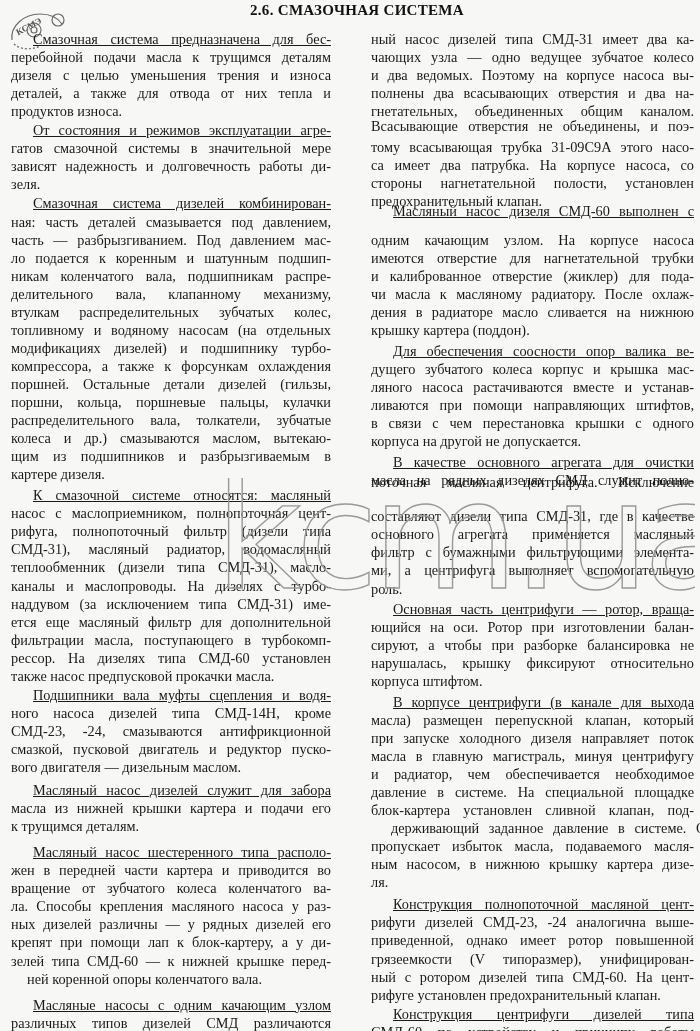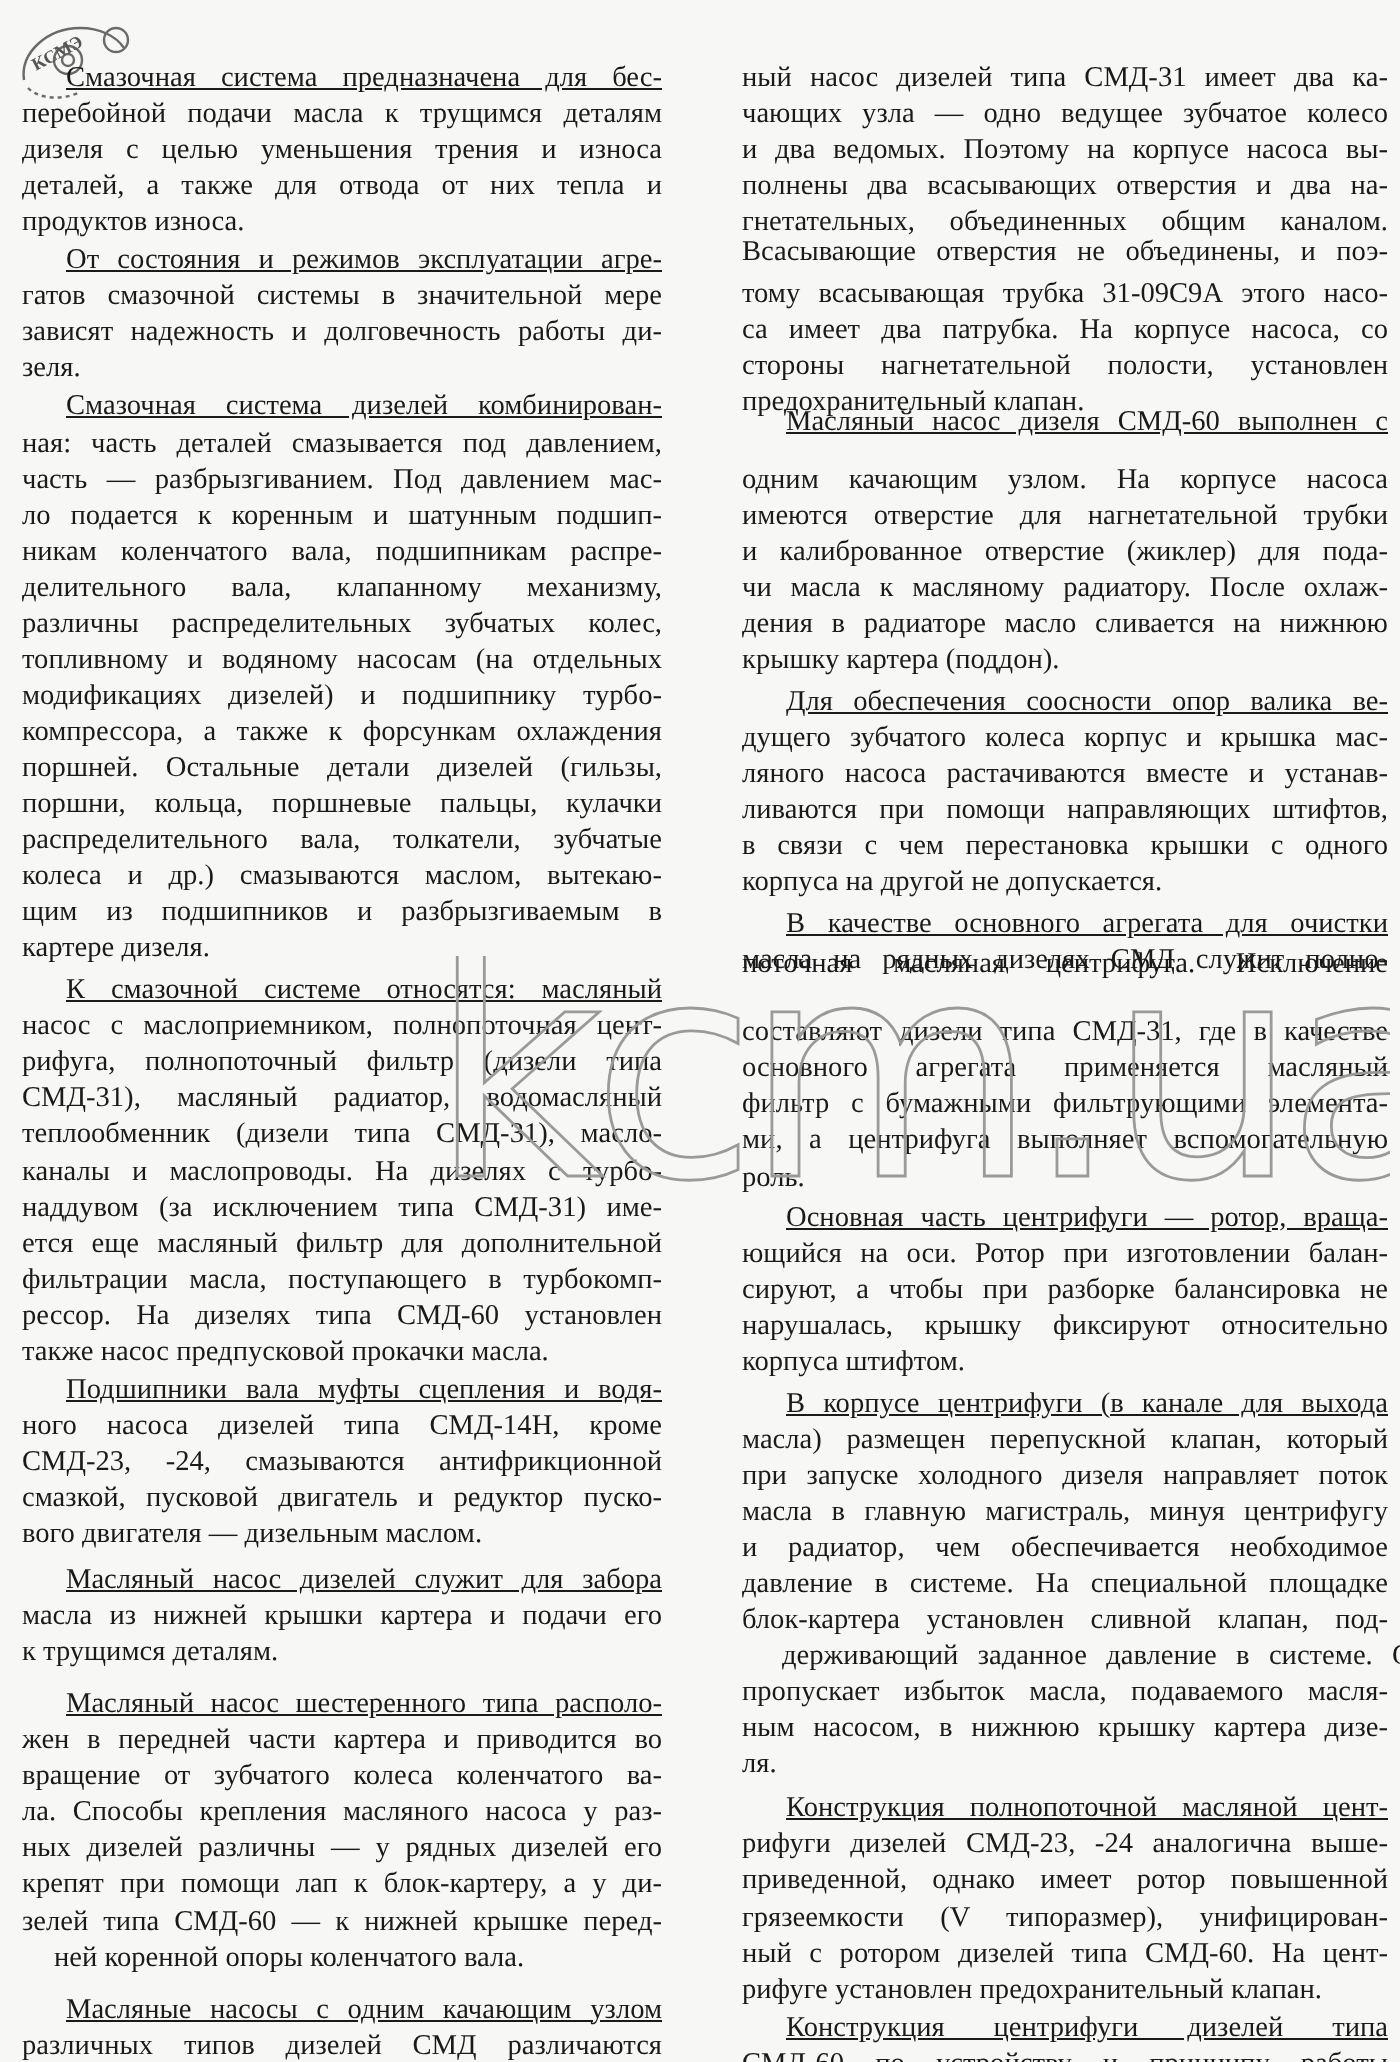--- a/index.html
+++ b/index.html
@@ -44,38 +44,39 @@
     <g fill="none" stroke="#6a6a6a" stroke-width="1.2">
       <path d="M6 34 C 4 20, 18 8, 34 8 C 44 8, 52 12, 56 18"></path>
       <circle cx="52" cy="14" r="6"></circle>
       <circle cx="28" cy="24" r="7"></circle>
       <circle cx="28" cy="24" r="3"></circle>
       <path d="M8 38 C 14 44, 26 44, 34 40" stroke-dasharray="2 2"></path>
     </g>
     <text x="10" y="26" font-size="9" font-weight="bold" fill="#555" font-family="Liberation Serif, serif" transform="rotate(-28 18 24)">КСМЭ</text>
   </svg>
 
+  <div class="title">2.6. СМАЗОЧНАЯ СИСТЕМА</div>
 
   <div class="col col-left" id="col-left">
       <div class="line indent" style="top: 30px;">Смазочная система предназначена для бес-</div>
       <div class="line" style="top: 48.05px;">перебойной подачи масла к трущимся деталям</div>
       <div class="line" style="top: 66.1px;">дизеля с целью уменьшения трения и износа</div>
       <div class="line" style="top: 84.15px;">деталей, а также для отвода от них тепла и</div>
       <div class="line last" style="top: 102.2px;">продуктов износа.</div>
       <div class="line indent" style="top: 121.25px;">От состояния и режимов эксплуатации агре-</div>
       <div class="line" style="top: 139.3px;">гатов смазочной системы в значительной мере</div>
       <div class="line" style="top: 157.35px;">зависят надежность и долговечность работы ди-</div>
       <div class="line last" style="top: 175.4px;">зеля.</div>
       <div class="line indent" style="top: 194.45px;">Смазочная система дизелей комбинирован-</div>
       <div class="line" style="top: 212.5px;">ная: часть деталей смазывается под давлением,</div>
       <div class="line" style="top: 230.55px;">часть — разбрызгиванием. Под давлением мас-</div>
       <div class="line" style="top: 248.6px;">ло подается к коренным и шатунным подшип-</div>
       <div class="line" style="top: 266.65px;">никам коленчатого вала, подшипникам распре-</div>
       <div class="line" style="top: 284.7px;">делительного вала, клапанному механизму,</div>
-      <div class="line" style="top: 302.75px;">различны распределительных зубчатых колес,</div>
+      <div class="line" style="top: 302.75px;">втулкам распределительных зубчатых колес,</div>
       <div class="line" style="top: 320.8px;">топливному и водяному насосам (на отдельных</div>
       <div class="line" style="top: 338.85px;">модификациях дизелей) и подшипнику турбо-</div>
       <div class="line" style="top: 356.9px;">компрессора, а также к форсункам охлаждения</div>
       <div class="line" style="top: 374.95px;">поршней. Остальные детали дизелей (гильзы,</div>
       <div class="line" style="top: 393px;">поршни, кольца, поршневые пальцы, кулачки</div>
       <div class="line" style="top: 411.05px;">распределительного вала, толкатели, зубчатые</div>
       <div class="line" style="top: 429.1px;">колеса и др.)  смазываются маслом, вытекаю-</div>
       <div class="line" style="top: 447.15px;">щим из подшипников и разбрызгиваемым в</div>
       <div class="line last" style="top: 465.2px;">картере дизеля.</div>
       <div class="line indent" style="top: 486.25px;">К смазочной системе относятся: масляный</div>

